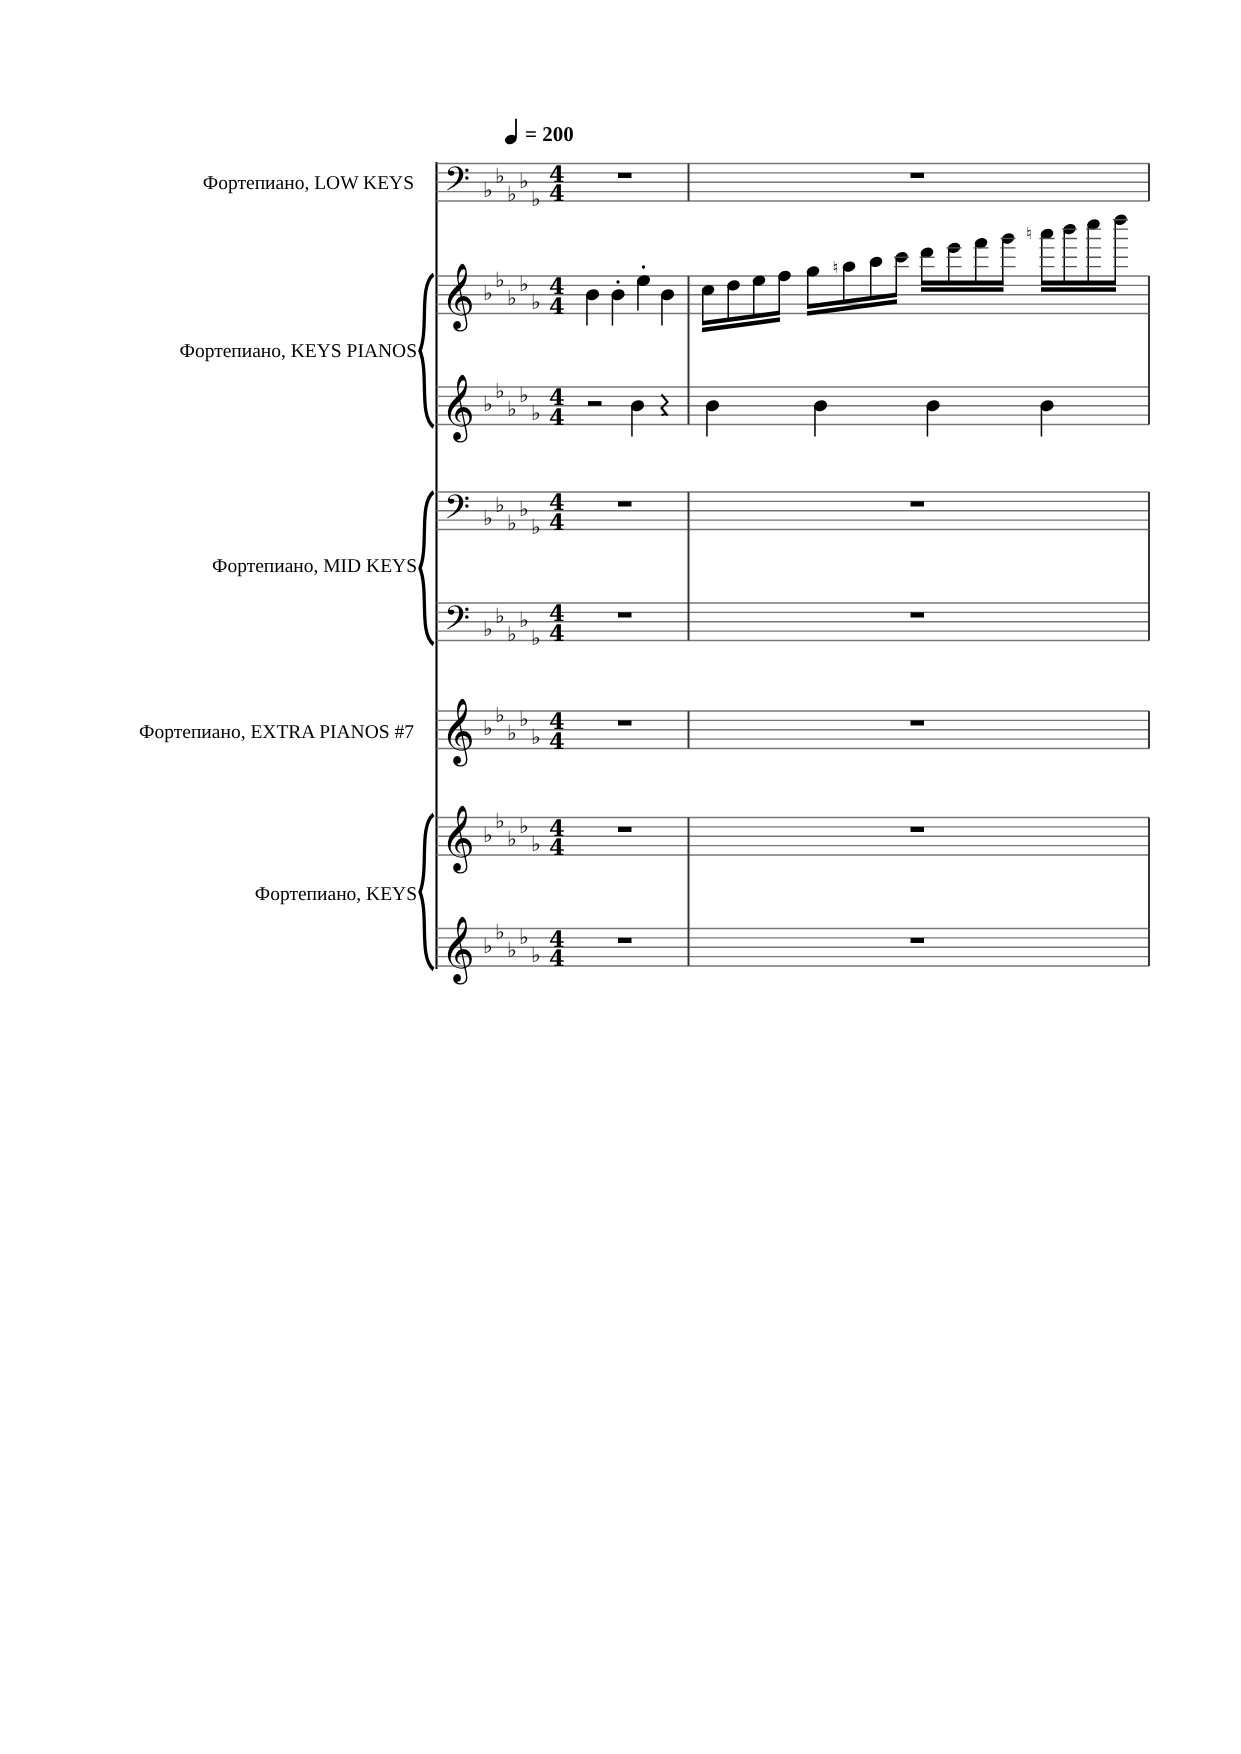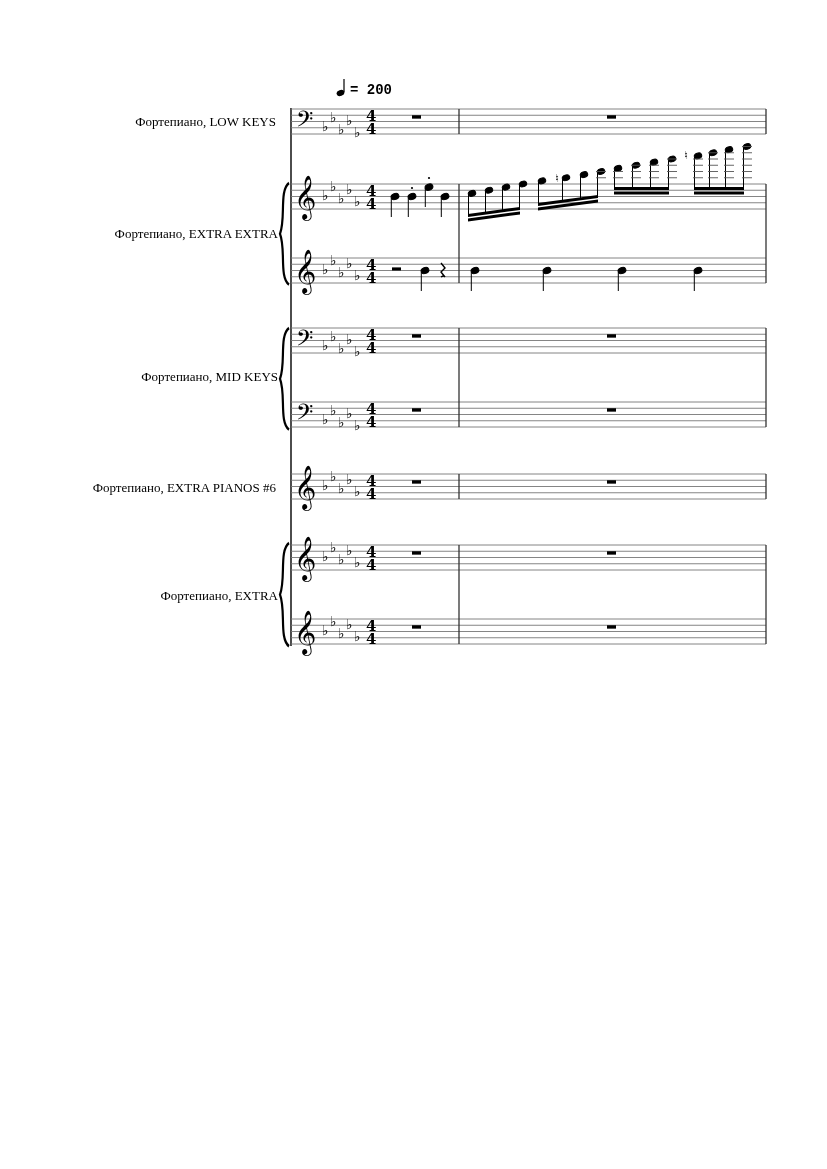--- a/index.html
+++ b/index.html
@@ -1,19 +1,19 @@
 <!DOCTYPE html>
 <html><head>
 <meta charset="utf-8">
 <style>
   html, body { margin: 0; padding: 0; background: #ffffff; }
   body { width: 827px; height: 1169px; position: relative; overflow: hidden;
          font-family: "DejaVu Serif", "Liberation Serif", serif; color: #000; }
   .page { position: absolute; left: 0; top: 0; width: 827px; height: 1169px; background: #fff; }
-  .tempo { position: absolute; left: 336px; top: 76px; font-family: Liberation Mono, monospace;
+  .tempo { position: absolute; left: 336px; top: 76px; font-family: Liberation Serif, serif;
            font-weight: bold; font-size: 14px; white-space: nowrap; }
   .tempo .note-glyph { display: inline-block; width: 14px; position: relative; }
   .inst-label { position: absolute; font-family: "Liberation Serif", "DejaVu Serif", serif;
                 font-size: 13px; white-space: nowrap; text-align: center; }
   svg.score { position: absolute; left: 0; top: 0; }
 </style>
 </head>
 <body>
 
 <div class="page">
@@ -21,24 +21,24 @@
   <div class="tempo">
     <span class="note-glyph">
       <svg width="12" height="18" viewBox="0 0 12 18" style="position:relative;top:3px">
         <ellipse cx="4.5" cy="14" rx="4" ry="3" transform="rotate(-20 4.5 14)" fill="#000"></ellipse>
         <line x1="8" y1="13" x2="8" y2="0" stroke="#000" stroke-width="1.2"></line>
       </svg>
     </span><span>= 200</span>
   </div>
 
   <div class="inst-label" style="right:551px; top:114px;">Фортепиано, LOW KEYS</div>
-  <div class="inst-label" style="right:549px; top:226px;">Фортепиано, EXTRA EXTRA</div>
+  <div class="inst-label" style="right:549px; top:226px;">Фортепиано, KEYS PIANOS</div>
   <div class="inst-label" style="right:549px; top:369px;margin-left:33px;">Фортепиано, MID KEYS</div>
-  <div class="inst-label" style="right:551px; top:480px;">Фортепиано, EXTRA PIANOS #6</div>
-  <div class="inst-label" style="right:549px; top:588px;">Фортепиано, EXTRA</div>
+  <div class="inst-label" style="right:551px; top:480px;">Фортепиано, EXTRA PIANOS #7</div>
+  <div class="inst-label" style="right:549px; top:588px;">Фортепиано, KEYS</div>
 
   <svg class="score" width="827" height="1169" viewBox="0 0 827 1169">
     <defs>
 
       <g id="staff-lines">
         <line x1="291" y1="0" x2="766" y2="0" stroke="#777" stroke-width="0.9"></line>
         <line x1="291" y1="6.25" x2="766" y2="6.25" stroke="#777" stroke-width="0.9"></line>
         <line x1="291" y1="12.5" x2="766" y2="12.5" stroke="#777" stroke-width="0.9"></line>
         <line x1="291" y1="18.75" x2="766" y2="18.75" stroke="#777" stroke-width="0.9"></line>
         <line x1="291" y1="25" x2="766" y2="25" stroke="#777" stroke-width="0.9"></line>

